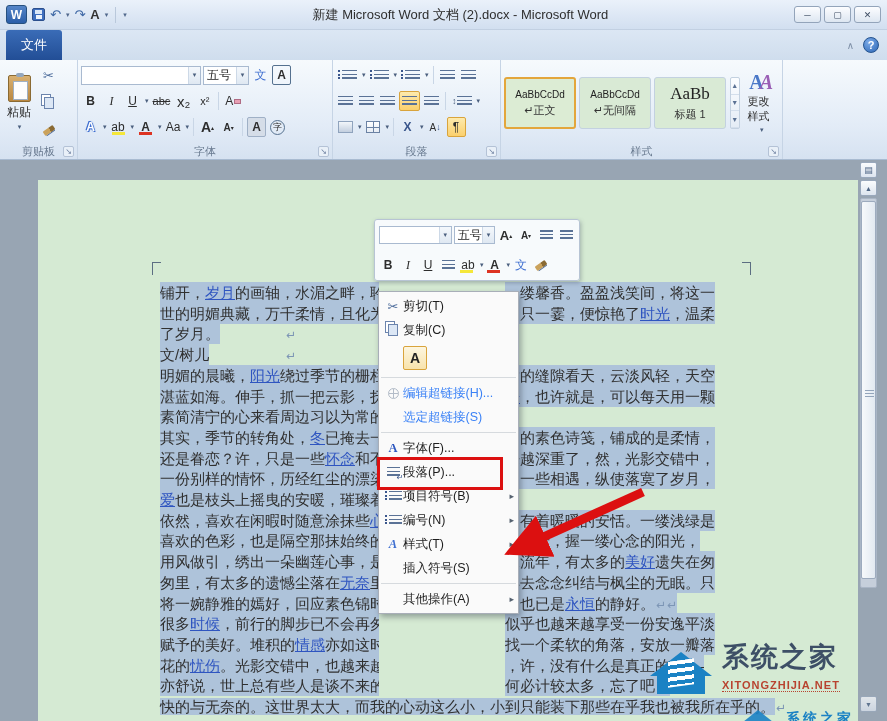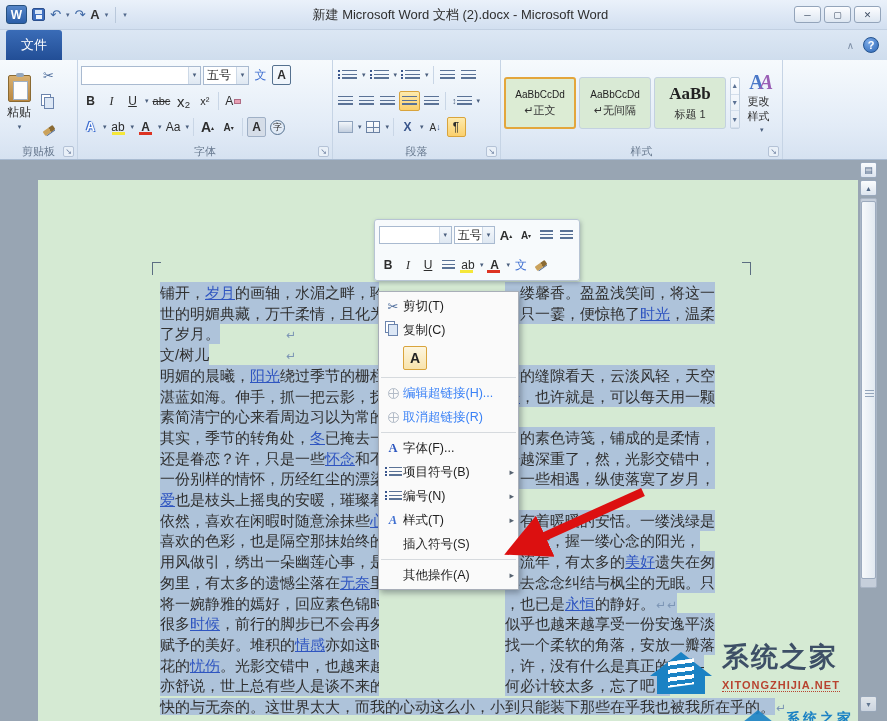--- a/index.html
+++ b/index.html
@@ -55,21 +55,21 @@
 .li-b{position:relative;margin-left:4px}
 .li-b::before{content:"";position:absolute;left:-4px;top:0;width:2px;height:100%;background:repeating-linear-gradient(to bottom,#3a568c 0 2px,transparent 2px 3.6px)}
 .ic-shadebk{width:15px;height:12px;border:1px solid #8fa3bd;background:linear-gradient(#f2f6fa,#c3cfdf)}
 .ic-borderbk{width:14px;height:12px;border:1px solid #6b82a4;background:linear-gradient(#fff,#e7edf5),linear-gradient(#fff,#fff);position:relative}
 .ic-borderbk::before{content:"";position:absolute;left:50%;top:0;width:1px;height:100%;background:#6b82a4}
 .ic-borderbk::after{content:"";position:absolute;top:50%;left:0;height:1px;width:100%;background:#6b82a4}
 .chips{display:flex;align-items:center;gap:3px;height:58px}
 .chip{width:72px;height:52px;background:#d9ead5;border:1px solid #c3d1e0;border-radius:3px;display:flex;flex-direction:column;align-items:center;justify-content:center;gap:3px}
 .chip.sel{border:2px solid #e3a63c;background:#dcecd4}
 .chip-prev{font-size:10px;color:#222;white-space:nowrap}
-.chip.big .chip-prev{font-size:17px;font-weight:bold;font-family:"Liberation Serif","DejaVu Serif",serif}
+.chip.big .chip-prev{font-size:17px;font-weight:normal;font-family:"Liberation Serif","DejaVu Serif",serif}
 .chip-name{font-size:11px;color:#333;white-space:nowrap}
 .sstrip{width:14px;height:52px;display:flex;flex-direction:column;border:1px solid #c3d1e0;border-radius:2px;background:linear-gradient(#fbfdff,#e4ecf5)}
 .sstrip span{flex:1;display:flex;align-items:center;justify-content:center;font-size:7px;color:#55priorities6b8a;border-bottom:1px solid #d4dfec;color:#5b7294}
 .aa-ico{font-family:"Liberation Serif","DejaVu Serif",serif;font-size:20px;font-weight:bold;line-height:20px}
 .aa-ico .a1{color:#4a78c8}.aa-ico .a2{color:#9a5fb5;margin-left:-4px;font-style:italic}
 .ic-bino{width:18px;height:11px;position:relative;margin-top:4px}
 .ic-bino::before,.ic-bino::after{content:"";position:absolute;top:0;width:9px;height:10px;background:#2c4766;border-radius:2px 2px 4px 4px}
 .ic-bino::before{left:0}.ic-bino::after{right:0}
 
 .docarea{position:absolute;left:0;top:160px;width:887px;height:561px;background:#98a5b3}
@@ -543,31 +543,35 @@
         <span class="paste-a">A</span>
       </div>
       <div class="menu-sep"></div>
       <div class="mi dis">
         <span class="mi-ico">
           <span class="ico-globe"></span>
         </span>
         <span class="mi-label">编辑超链接(H)...</span>
       </div>
       <div class="mi dis">
-        <span class="mi-ico">
-          <span class="ico-globe"></span>
-        </span>
-        <span class="mi-label">取消超链接(R)</span>
+        <span class="mi-ico"></span>
+        <span class="mi-label">选定超链接(S)</span>
       </div>
       <div class="menu-sep"></div>
       <div class="mi">
         <span class="mi-ico">
           <span class="ico-fontA">A</span>
         </span>
         <span class="mi-label">字体(F)...</span>
+      </div>
+      <div class="mi hl">
+        <span class="mi-ico">
+          <span class="ico-para"></span>
+        </span>
+        <span class="mi-label">段落(P)...</span>
       </div>
       <div class="mi">
         <span class="mi-ico">
           <span class="ico-lines dot"></span>
         </span>
         <span class="mi-label">项目符号(B)</span>
         <span class="mi-arrow">▸</span>
       </div>
       <div class="mi">
         <span class="mi-ico">

